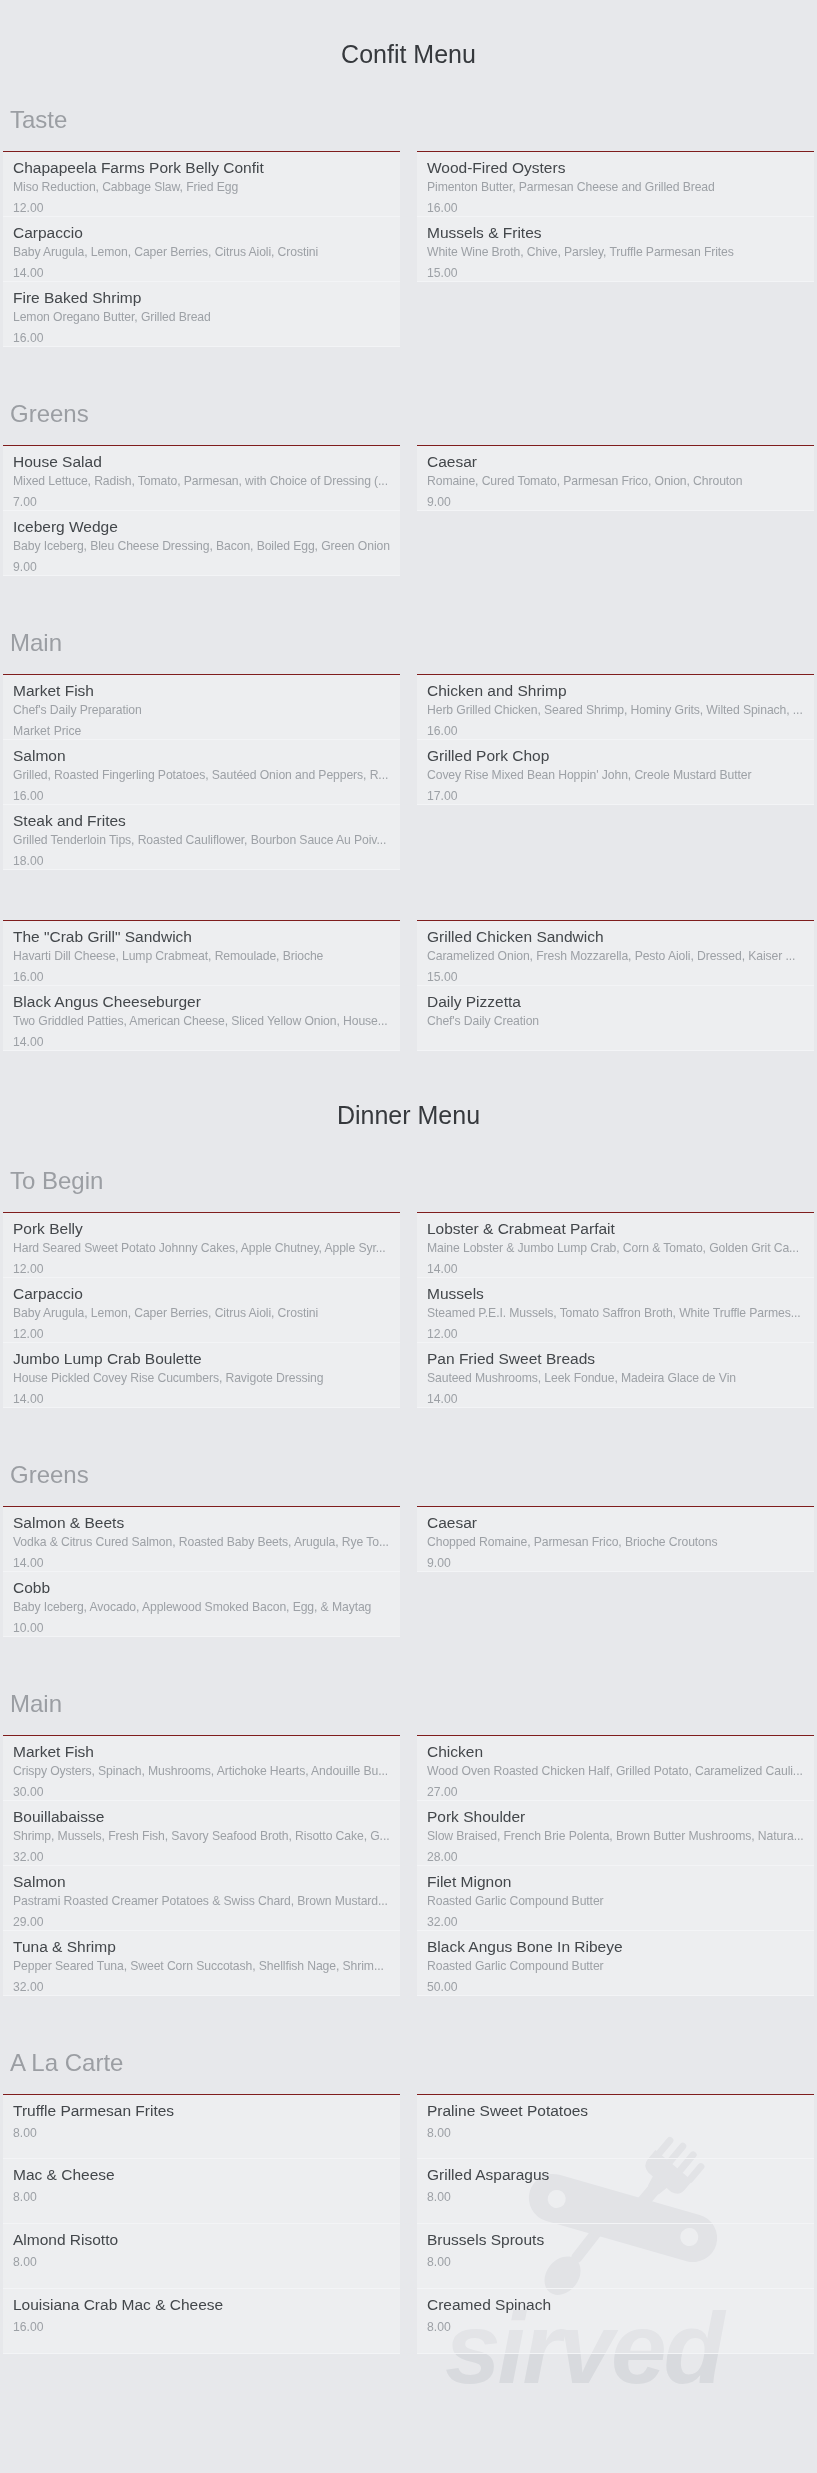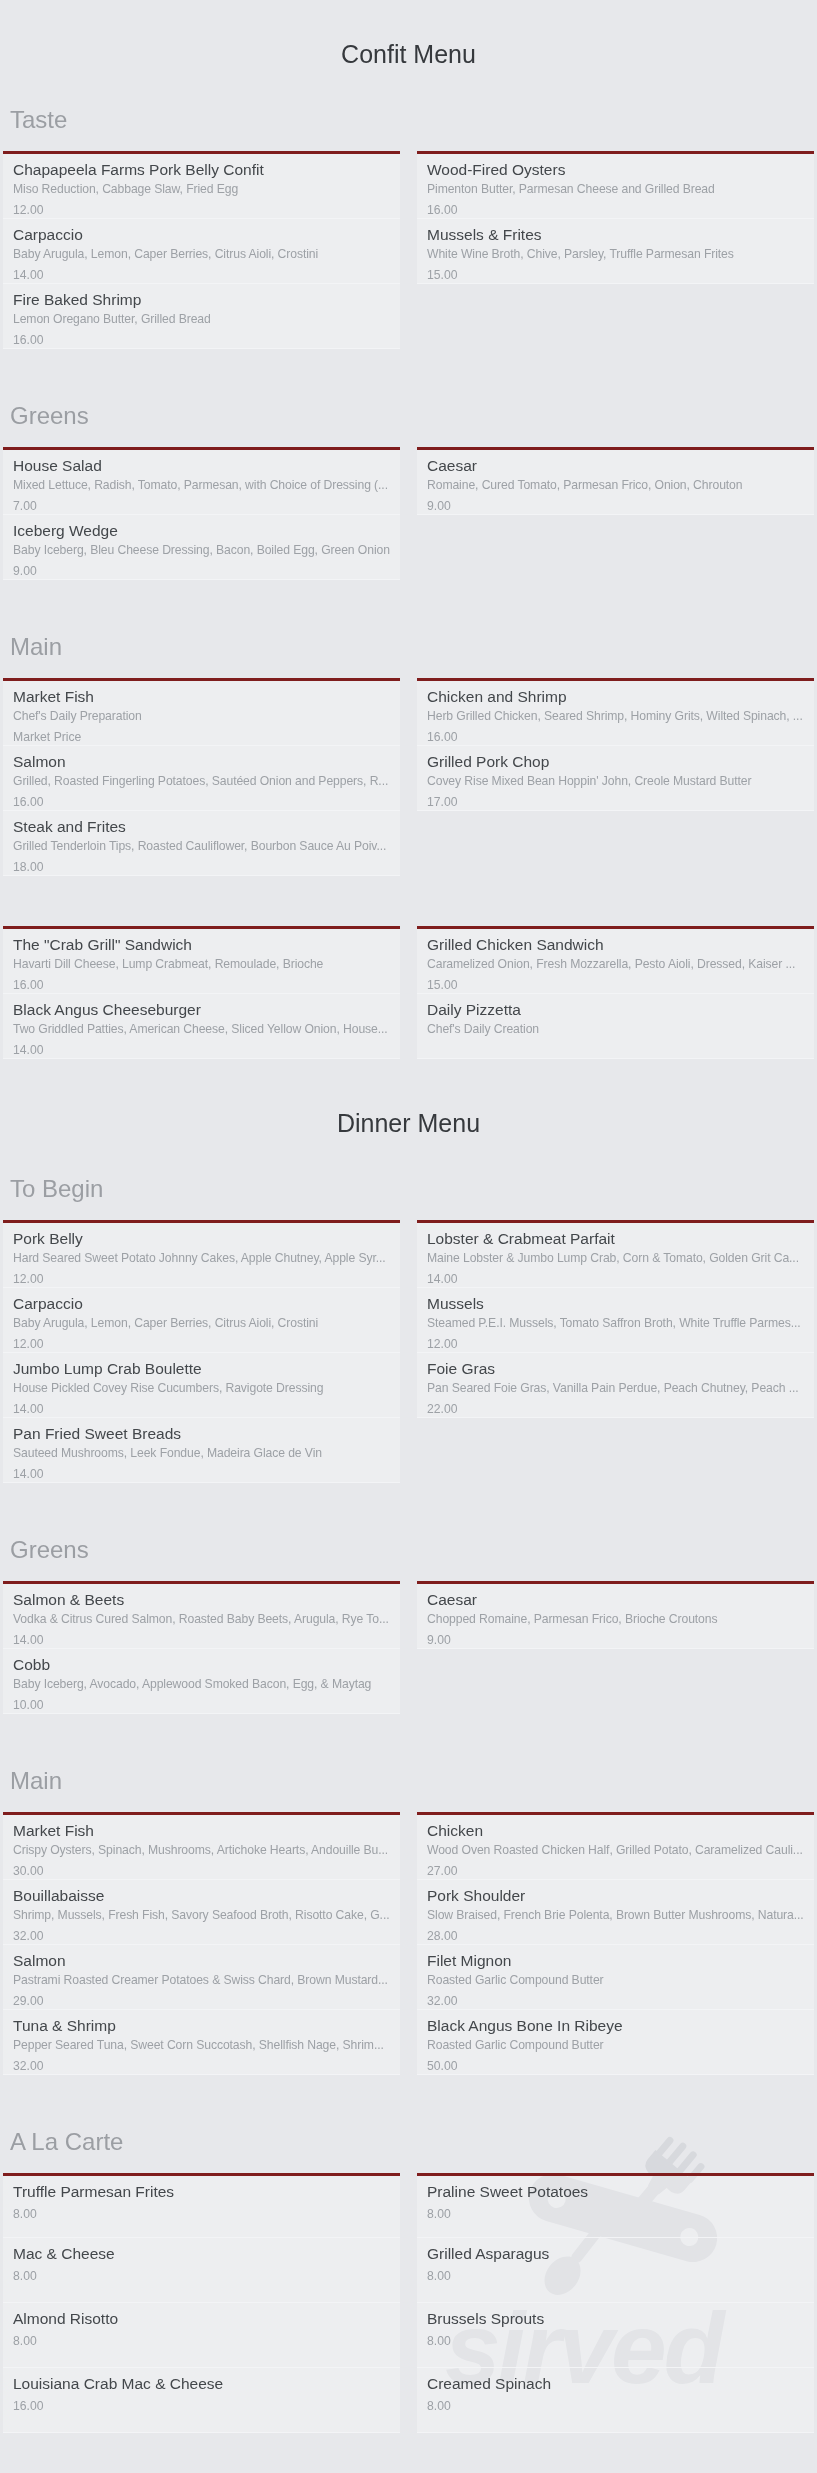--- a/index.html
+++ b/index.html
@@ -38,21 +38,21 @@
   }
   .item {
     box-sizing: border-box;
     min-height: 65px;
     padding: 6px 8px 0 10px;
     background: rgba(255,255,255,0.28);
     border-bottom: 1px solid #f3f4f6;
     overflow: hidden;
     cursor: pointer;
   }
-  .item:nth-child(-n+2) { border-top: 3px solid #7f1d1d; }
+  .item:nth-child(-n+2) { border-top: 1px solid #7f1d1d; }
   .item-name {
     display: block;
     font-size: 15.5px;
     line-height: 19px;
     color: #43474b;
     white-space: nowrap;
     overflow: hidden;
   }
   .item-desc {
     display: block;
@@ -259,25 +259,20 @@
     <span class="item-name">Mussels</span>
     <span class="item-desc">Steamed P.E.I. Mussels, Tomato Saffron Broth, White Truffle Parmes...</span>
     <span class="item-price">12.00</span>
   </div>
             <div class="item">
     <span class="item-name">Jumbo Lump Crab Boulette</span>
     <span class="item-desc">House Pickled Covey Rise Cucumbers, Ravigote Dressing</span>
     <span class="item-price">14.00</span>
   </div>
             <div class="item">
-    <span class="item-name">Foie Gras</span>
-    <span class="item-desc">Pan Seared Foie Gras, Vanilla Pain Perdue, Peach Chutney, Peach ...</span>
-    <span class="item-price">22.00</span>
-  </div>
-            <div class="item">
     <span class="item-name">Pan Fried Sweet Breads</span>
     <span class="item-desc">Sauteed Mushrooms, Leek Fondue, Madeira Glace de Vin</span>
     <span class="item-price">14.00</span>
   </div>
           </div>
   </div>
         <div class="section">
     <h2 class="section-header">Greens</h2>
     <div class="items">
             <div class="item">

